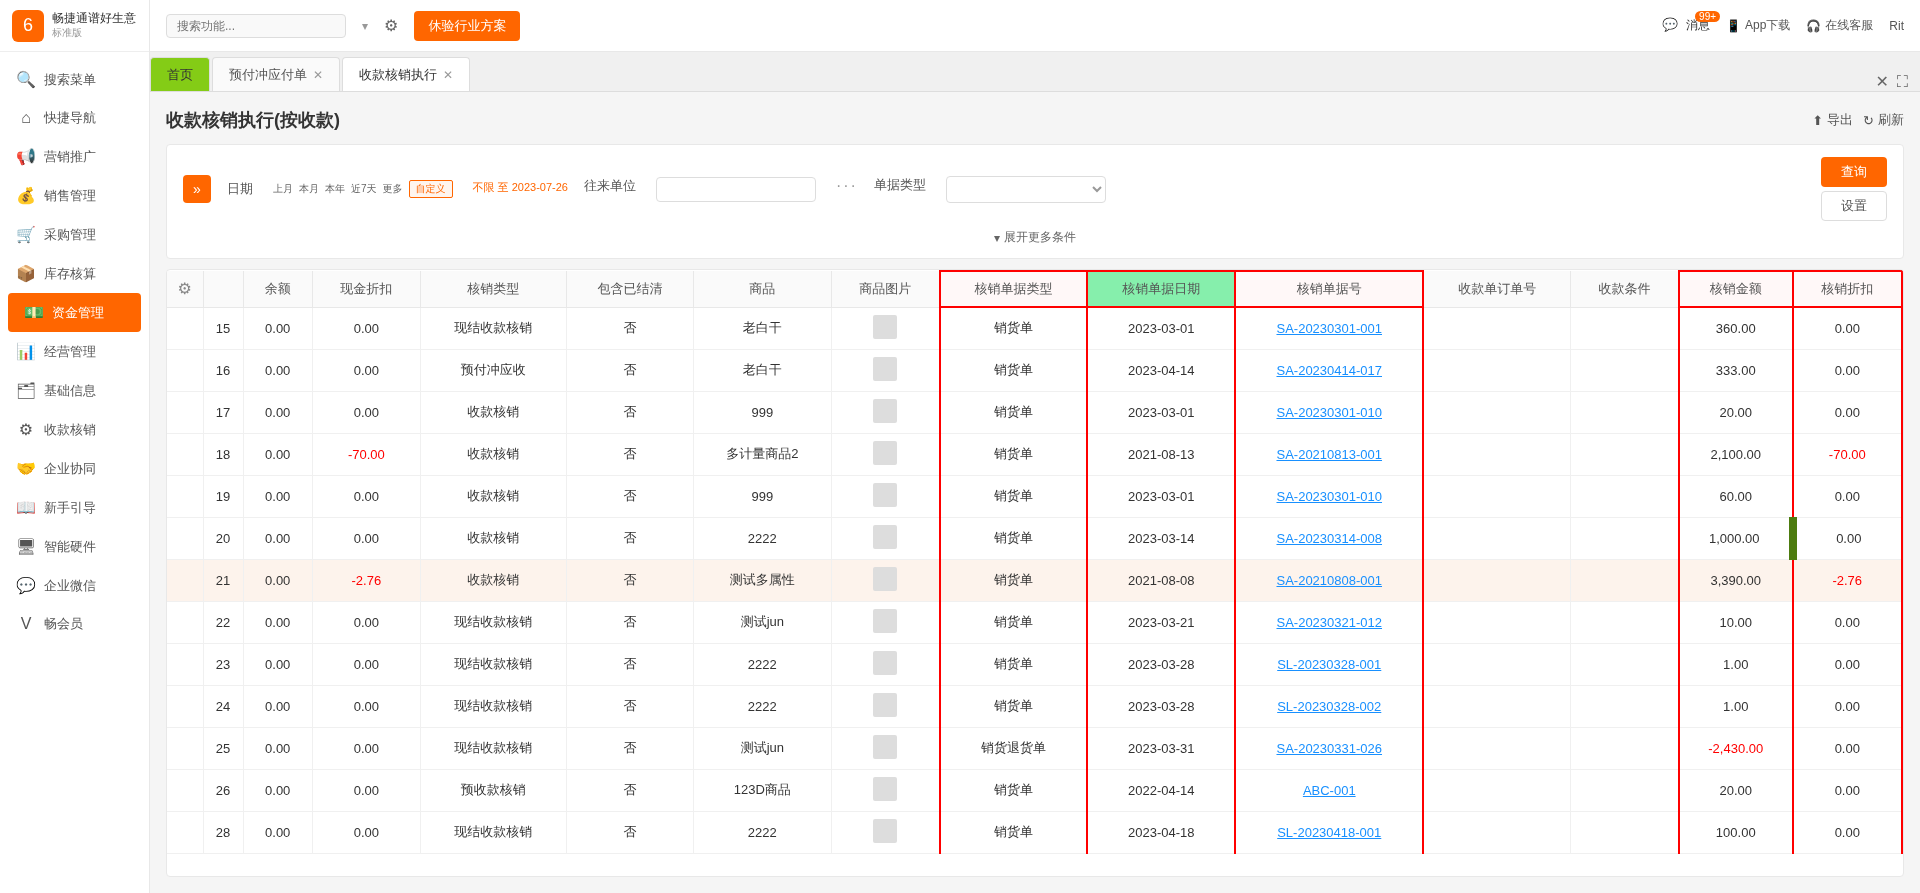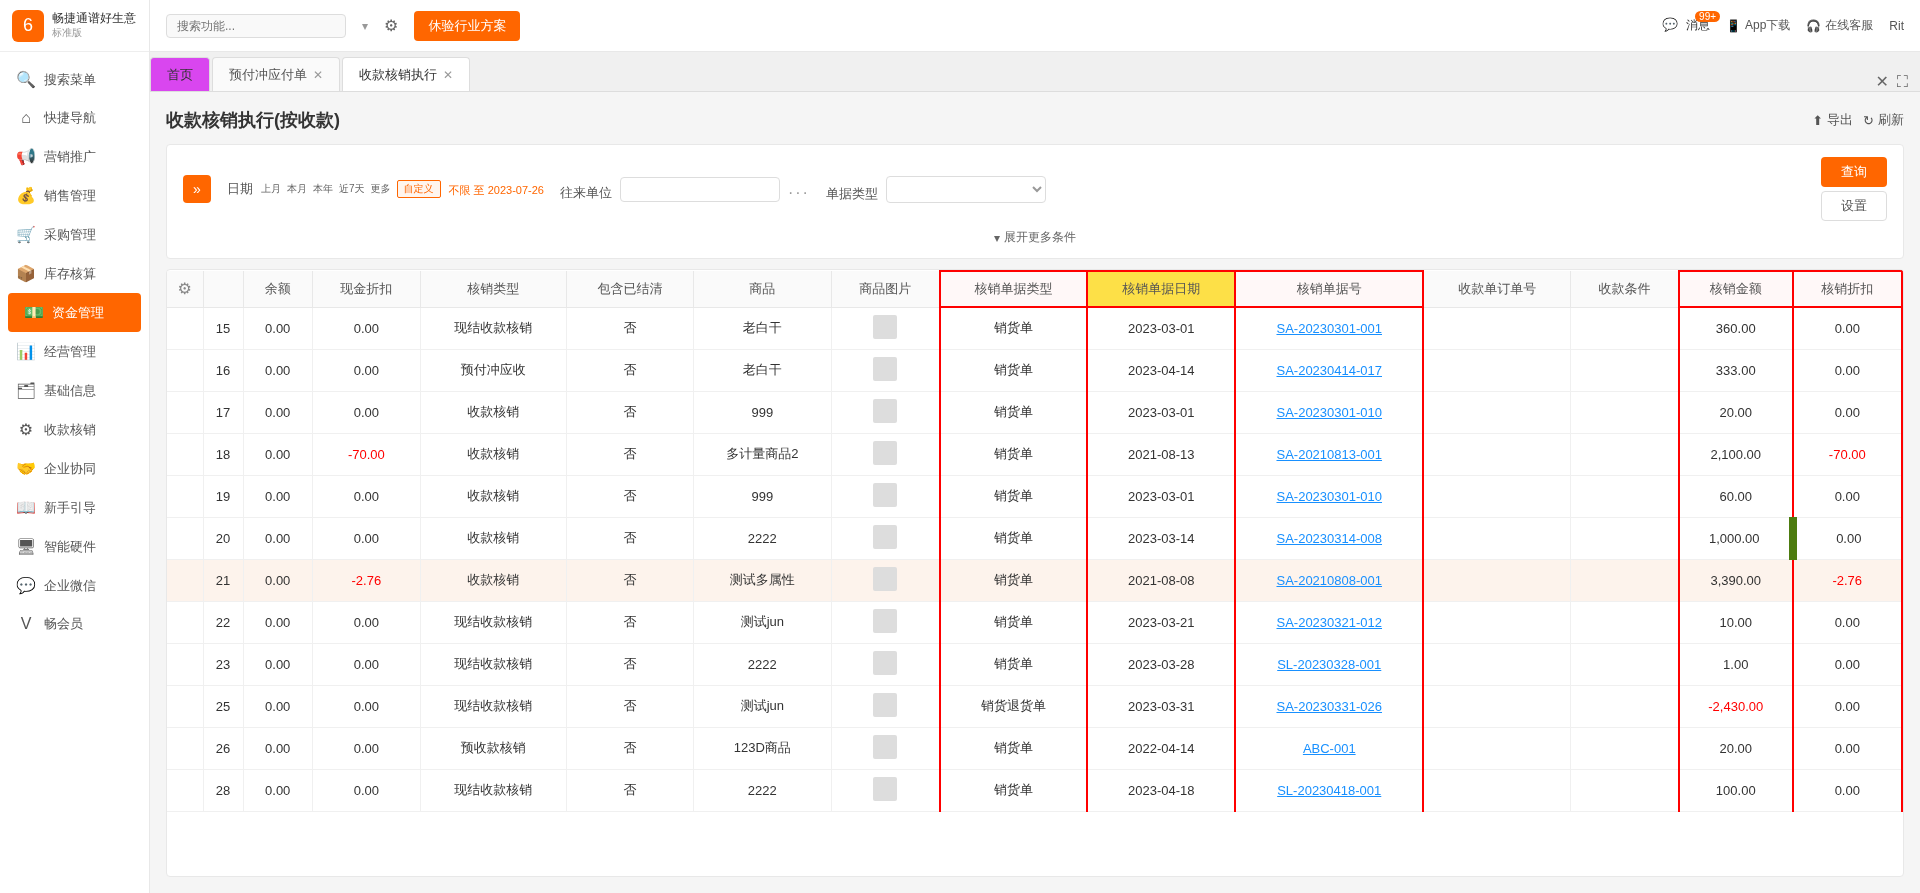--- a/index.html
+++ b/index.html
@@ -29,39 +29,39 @@
     .topbar-spacer { flex: 1; }
     .topbar-right { display: flex; align-items: center; gap: 16px; }
     .topbar-notify { position: relative; cursor: pointer; }
     .topbar-notify-badge { position: absolute; top: -6px; right: -10px; background: #f60; color: #fff; font-size: 10px; border-radius: 10px; padding: 0 4px; }
     .topbar-right-link { font-size: 12px; color: #555; cursor: pointer; display: flex; align-items: center; gap: 4px; }
     .topbar-user { font-size: 12px; color: #555; }
 
     
     .tabbar { height: 40px; background: #f0f0f0; display: flex; align-items: flex-end; padding: 0 0 0 0; border-bottom: 1px solid #ddd; flex-shrink: 0; }
     .tab { display: flex; align-items: center; padding: 0 16px; height: 34px; font-size: 13px; cursor: pointer; border: 1px solid #ddd; border-bottom: none; margin-right: 2px; border-radius: 4px 4px 0 0; gap: 6px; background: #fafafa; color: #555; }
-    .tab.home { background: #d946ef; color: #333; border-color: #ddd; }
+    .tab.home { background: #84cc16; color: #333; border-color: #ddd; }
     .tab.active { background: #fff; color: #333; border-color: #ddd; }
     .tab-close { font-size: 12px; color: #999; cursor: pointer; }
     .tabbar-spacer { flex: 1; }
     .tabbar-actions { display: flex; align-items: center; padding: 0 12px; gap: 8px; }
     .tabbar-action-btn { background: none; border: none; cursor: pointer; color: #666; font-size: 16px; }
 
     
     .content { flex: 1; display: flex; flex-direction: column; overflow: hidden; background: #f5f5f5; padding: 16px; }
     .page-header { display: flex; align-items: center; justify-content: space-between; margin-bottom: 12px; }
     .page-title { font-size: 18px; font-weight: bold; color: #333; }
     .page-actions { display: flex; gap: 10px; }
     .page-action-btn { display: flex; align-items: center; gap: 4px; font-size: 13px; color: #555; cursor: pointer; }
 
     
     .filter-bar { background: #fff; border-radius: 4px; padding: 12px 16px; margin-bottom: 10px; border: 1px solid #e8e8e8; }
     .filter-row { display: flex; align-items: center; gap: 16px; }
     .filter-expand-btn { width: 28px; height: 28px; background: #f60; border-radius: 4px; display: flex; align-items: center; justify-content: center; color: #fff; cursor: pointer; font-size: 14px; flex-shrink: 0; }
-    .filter-group { display: flex; align-items: flex-end; gap: 8px; }
+    .filter-group { display: flex; align-items: flex-start; gap: 20px; }
     .filter-label { color: #555; font-size: 13px; white-space: nowrap; }
     .filter-date-links { display: flex; gap: 6px; align-items: center; }
     .filter-date-link { color: #666; font-size: 10px; cursor: pointer; }
     .filter-date-link.active { color: #f60; background: #fff5ee; border-radius: 2px; padding: 1px 4px; }
     .filter-date-range { color: #999; font-size: 11px; }
     .filter-input { border: 1px solid #ddd; border-radius: 4px; padding: 4px 10px; font-size: 13px; width: 160px; color: #999; }
     .filter-dots { color: #999; font-size: 16px; letter-spacing: 2px; }
     .filter-select { border: 1px solid #ddd; border-radius: 4px; padding: 4px 24px 4px 10px; font-size: 13px; color: #999; background: #fff; width: 160px; }
     .filter-btn-query { background: #f60; color: #fff; border: none; border-radius: 4px; padding: 6px 20px; font-size: 13px; cursor: pointer; }
     .filter-btn-settings { background: #fff; color: #555; border: 1px solid #ddd; border-radius: 4px; padding: 5px 14px; font-size: 13px; cursor: pointer; }
@@ -267,21 +267,21 @@
               <span class="settings-icon">⚙</span>
             </th>
             <th style="width:40px;"></th>
             <th>余额</th>
             <th>现金折扣</th>
             <th>核销类型</th>
             <th>包含已结清</th>
             <th>商品</th>
             <th>商品图片</th>
             <th style="border:2px solid #f00;background:#fff8f8;">核销单据类型</th>
-            <th style="border:2px solid #f00;background:#fde047;">核销单据日期</th>
+            <th style="border:2px solid #f00;background:#86efac;">核销单据日期</th>
             <th style="border:2px solid #f00;background:#fff8f8;">核销单据号</th>
             <th>收款单订单号</th>
             <th>收款条件</th>
             <th style="border:2px solid #f00;background:#fff8f8;">核销金额</th>
             <th style="border:2px solid #f00;background:#fff8f8;">核销折扣</th>
           </tr>
         </thead>
         <tbody id="table-body">
 
         <tr>
@@ -432,20 +432,37 @@
     <td style="border-left:2px solid #f00;border-right:2px solid #f00;">销货单</td>
     <td style="border-left:2px solid #f00;border-right:2px solid #f00;">2023-03-28</td>
     <td style="border-left:2px solid #f00;border-right:2px solid #f00;" class="link-cell">SL-20230328-001</td>
     <td></td>
     <td></td>
     <td style="border-left:2px solid #f00;border-right:2px solid #f00;" class="">1.00</td>
     <td style="border-left:2px solid #f00;border-right:2px solid #f00;" class="">0.00</td>
   </tr>
             <tr>
     <td></td>
+    <td>24</td>
+    <td>0.00</td>
+    <td class="">0.00</td>
+    <td>现结收款核销</td>
+    <td>否</td>
+    <td>2222</td>
+    <td><span style="display:inline-block;width:24px;height:24px;background:#ddd;border-radius:2px;"></span></td>
+    <td style="border-left:2px solid #f00;border-right:2px solid #f00;">销货单</td>
+    <td style="border-left:2px solid #f00;border-right:2px solid #f00;">2023-03-28</td>
+    <td style="border-left:2px solid #f00;border-right:2px solid #f00;" class="link-cell">SL-20230328-002</td>
+    <td></td>
+    <td></td>
+    <td style="border-left:2px solid #f00;border-right:2px solid #f00;" class="">1.00</td>
+    <td style="border-left:2px solid #f00;border-right:2px solid #f00;" class="">0.00</td>
+  </tr>
+            <tr>
+    <td></td>
     <td>25</td>
     <td>0.00</td>
     <td class="">0.00</td>
     <td>现结收款核销</td>
     <td>否</td>
     <td>测试jun</td>
     <td><span style="display:inline-block;width:24px;height:24px;background:#ddd;border-radius:2px;"></span></td>
     <td style="border-left:2px solid #f00;border-right:2px solid #f00;">销货退货单</td>
     <td style="border-left:2px solid #f00;border-right:2px solid #f00;">2023-03-31</td>
     <td style="border-left:2px solid #f00;border-right:2px solid #f00;" class="link-cell">SA-20230331-026</td>

